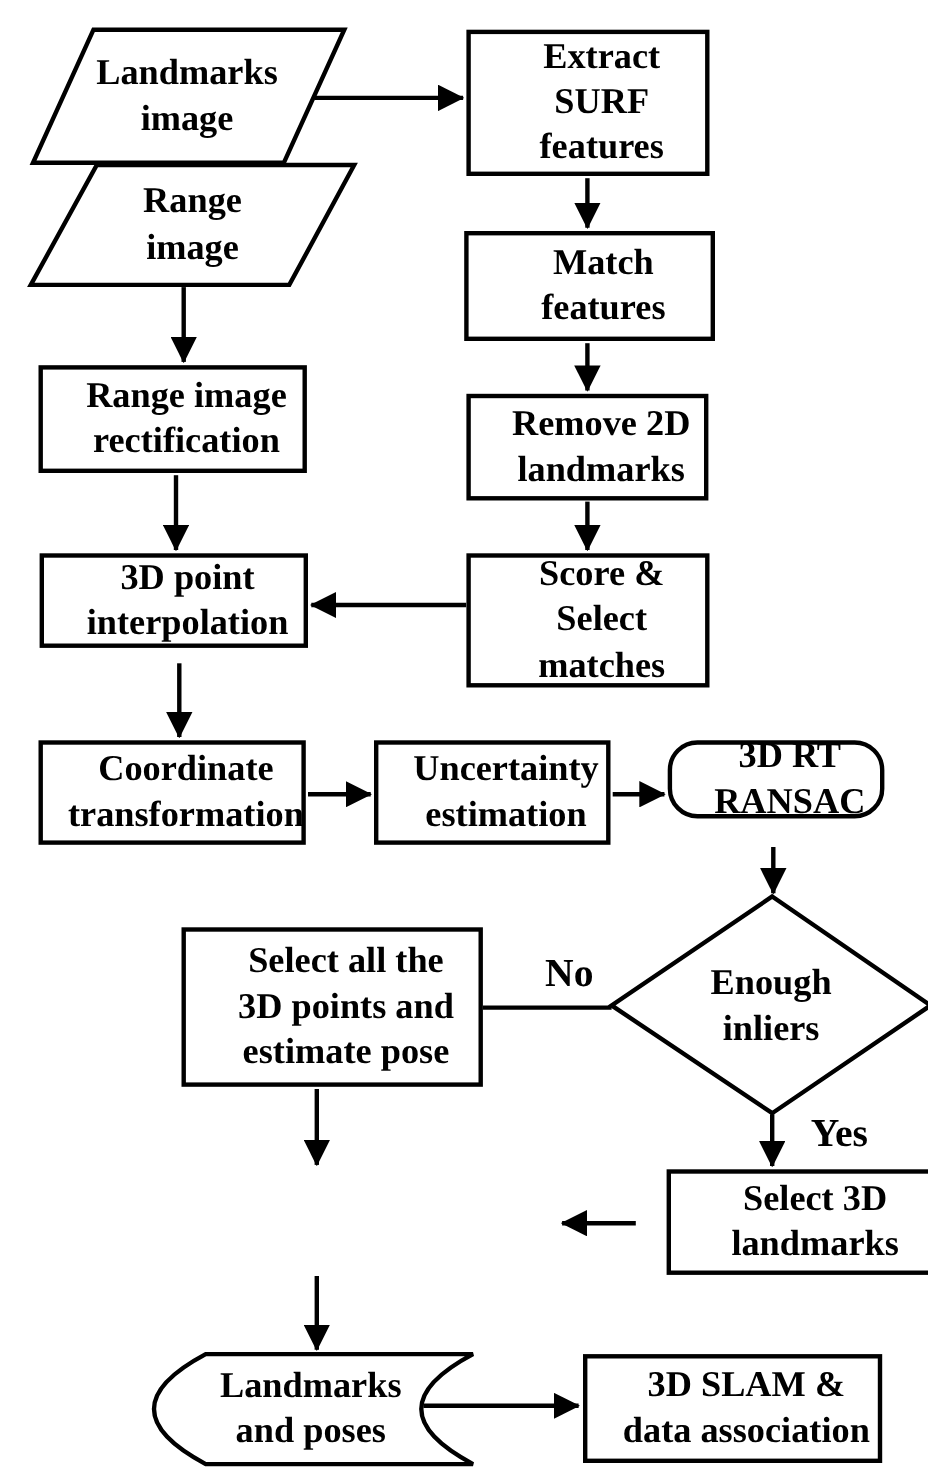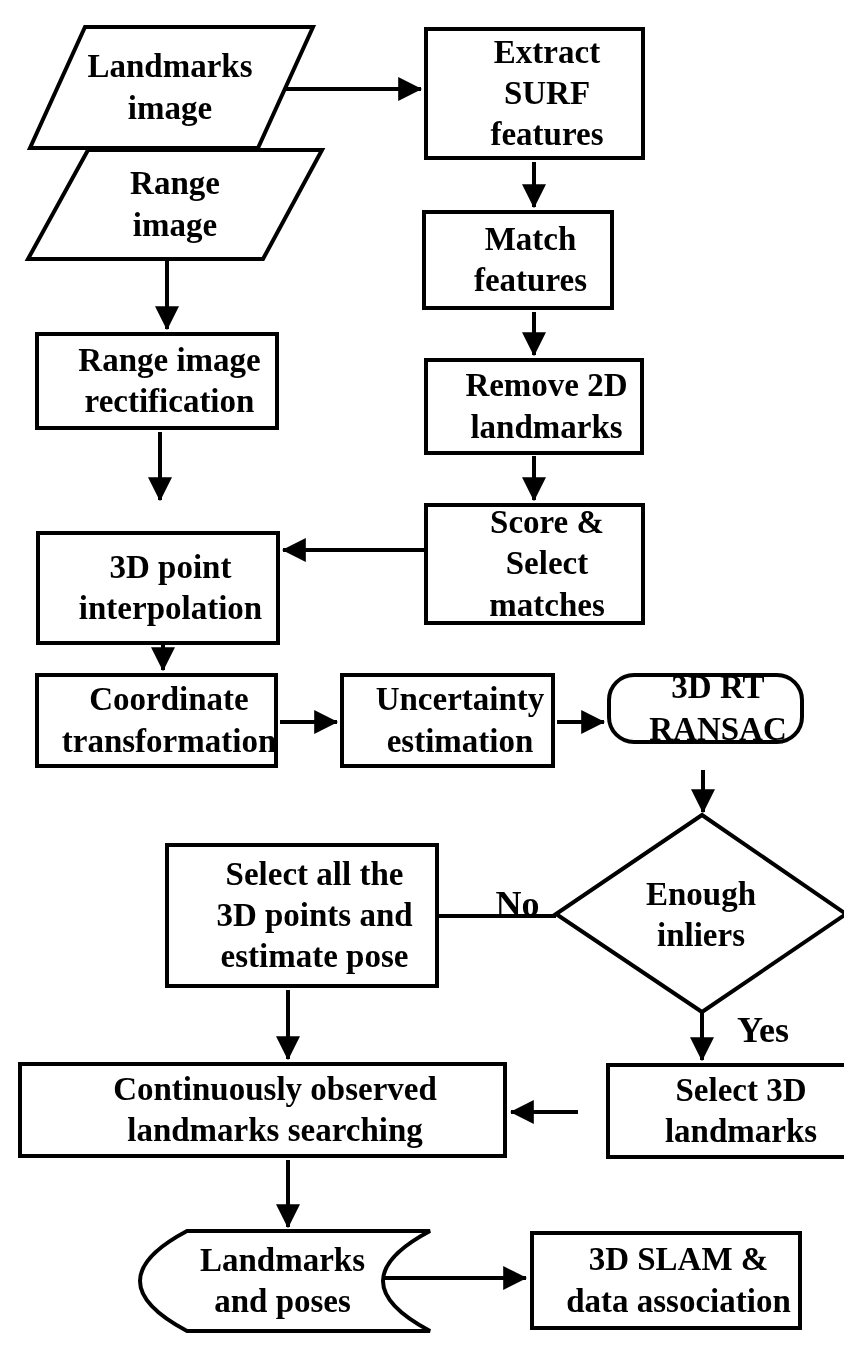--- a/index.html
+++ b/index.html
@@ -69,67 +69,65 @@
       <line x1="578" y1="1112" x2="511" y2="1112" marker-end="url(#ah)"></line>
       <line x1="288" y1="1160" x2="288" y2="1227" marker-end="url(#ah)"></line>
       <line x1="385" y1="1278" x2="526" y2="1278" marker-end="url(#ah)"></line>
     </g>
   </svg>
 
   <div class="node rect" style="left:424px;top:27px;width:221px;height:133px;">Extract
 SURF
 features</div>
 
-  <div class="node rect" style="left:422px;top:210px;width:192px;height:100px;">Match
+  <div class="node rect" style="left:422px;top:210px;width:228px;height:100px;">Match
 features</div>
 
   <div class="node rect" style="left:424px;top:358px;width:220px;height:97px;">Remove 2D
 landmarks</div>
 
   <div class="node rect" style="left:424px;top:503px;width:221px;height:122px;">Score &amp;
 Select
 matches</div>
 
   <div class="node rect" style="left:35px;top:332px;width:244px;height:98px;">Range image
 rectification</div>
 
-  <div class="node rect" style="left:36px;top:503px;width:244px;height:114px;margin-top:28px;">3D point
+  <div class="node rect" style="left:36px;top:503px;width:244px;height:86px;">3D point
 interpolation</div>
 
   <div class="node rect" style="left:340px;top:673px;width:215px;height:95px;">Uncertainty
 estimation</div>
 
   <div class="node rect" style="left:35px;top:673px;width:243px;height:95px;">Coordinate
 transformation</div>
 
   <div class="node rect" style="left:607px;top:673px;width:197px;height:71px;border-radius:27px;">3D RT
 RANSAC</div>
 
   <div class="node rect" style="left:165px;top:843px;width:274px;height:145px;">Select all the
 3D points and
 estimate pose</div>
 
-  <div class="node rect" style="left:18px;top:1062px;width:489px;height:96px;">Continuously observed
-landmarks searching</div>
 
   <div class="node rect" style="left:578px;top:1063px;width:245px;height:96px;margin-left:28px;">Select 3D
 landmarks</div>
 
   <div class="node rect" style="left:530px;top:1231px;width:272px;height:99px;">3D SLAM &amp;
 data association</div>
 
   <div class="node overlay" style="left:45px;top:27px;width:250px;height:121px;">Landmarks
 image</div>
 
   <div class="node overlay" style="left:50px;top:150px;width:250px;height:109px;">Range
 image</div>
 
   <div class="node overlay" style="left:581px;top:845px;width:240px;height:140px;">Enough
 inliers</div>
 
   <div class="node overlay" style="left:155px;top:1231px;width:255px;height:100px;">Landmarks
 and poses</div>
 
-  <div class="edge-label" style="left:475px;top:864px;width:85px;height:42px;margin-top:20px;">No</div>
+  <div class="edge-label" style="left:475px;top:864px;width:85px;height:42px;">No</div>
 
   <div class="edge-label" style="left:723px;top:1010px;width:80px;height:42px;">Yes</div>
 
 </div>
 
 </body></html>

